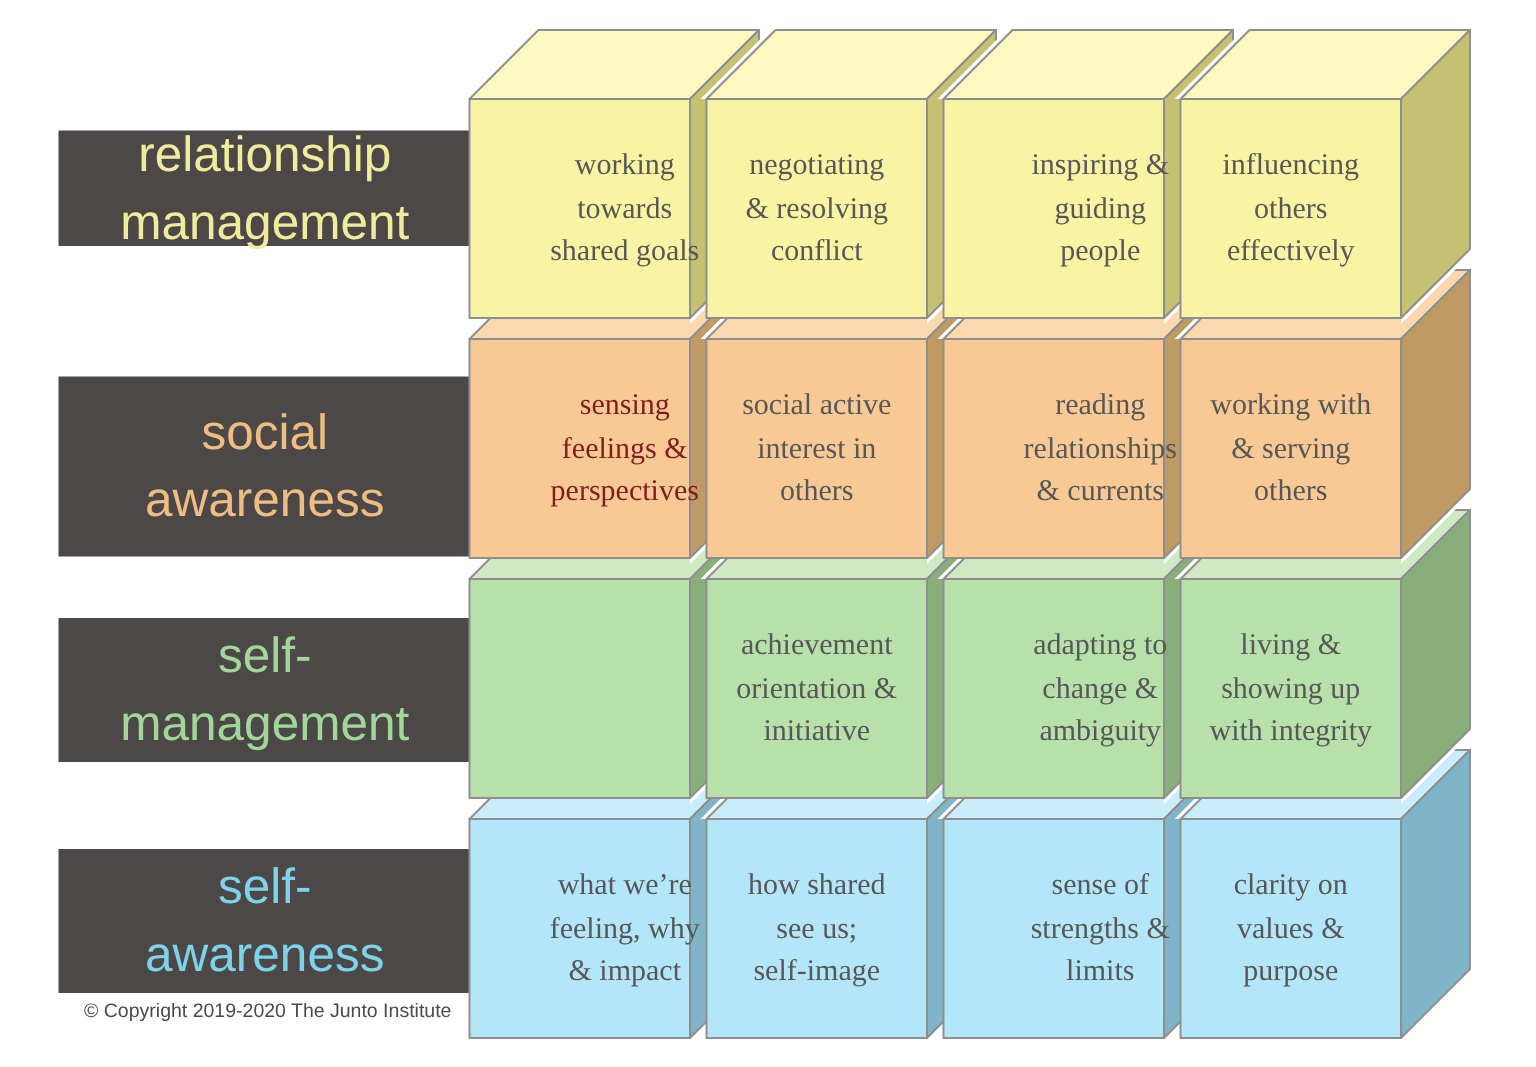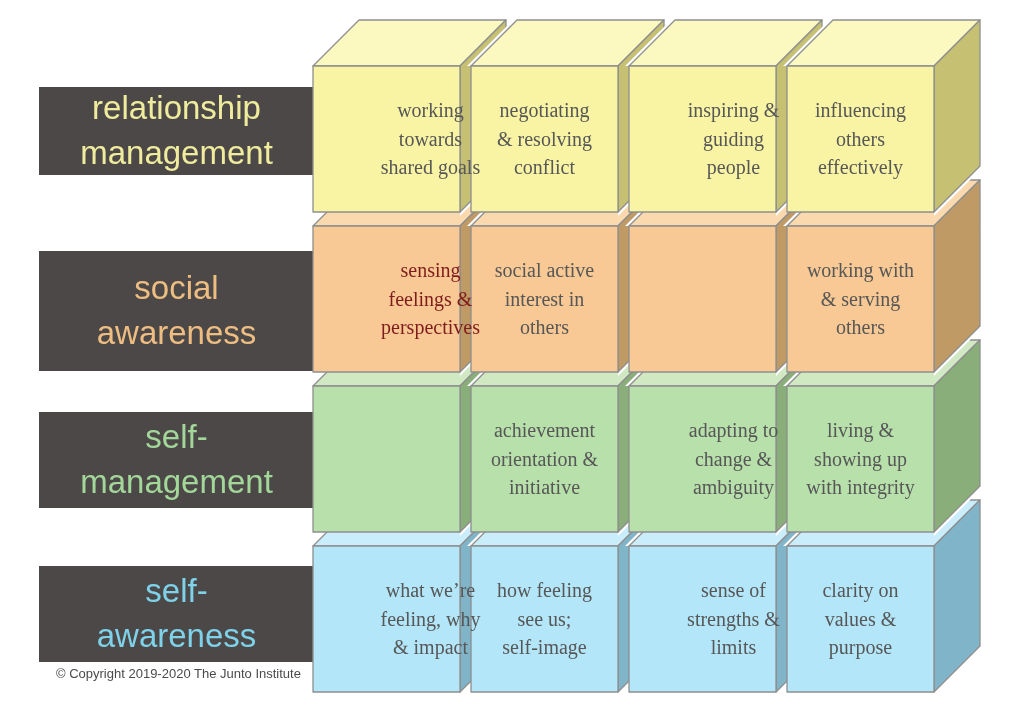--- a/index.html
+++ b/index.html
@@ -7,32 +7,32 @@
     position:relative;width:1024px;height:711px;background:#ffffff;
     overflow:hidden;font-family:"Liberation Sans",sans-serif;
   }
   #cubes-svg{position:absolute;left:0;top:0;z-index:10;}
   .rowlabel{
     position:absolute;left:39px;width:275px;z-index:5;
     display:flex;align-items:center;justify-content:center;
     text-align:center;font-family:"Liberation Sans",sans-serif;
     font-weight:300;font-size:33px;line-height:1.36;white-space:pre-line;
   }
-  .lb0{top:87px;height:88px;}
+  .lb0{top:87px;height:77px;}
   .lb1{top:251px;height:120px;}
   .lb2{top:412px;height:96px;}
   .lb3{top:566px;height:96px;}
   .ct{
     position:absolute;width:147px;height:146px;z-index:50;
     display:flex;align-items:center;justify-content:center;
     text-align:center;font-family:"Liberation Serif",serif;
     font-size:20px;line-height:1.42;white-space:pre-line;
   }
   .r0{top:66px;}  .r1{top:226px;} .r2{top:386px;} .r3{top:546px;}
-  .k0{left:313px;padding-left:44px;}.k1{left:471px;}.k2{left:660px;}.k3{left:787px;}
+  .k0{left:299px;padding-left:44px;}.k1{left:471px;}.k2{left:660px;}.k3{left:787px;}
   .copyright{
     position:absolute;left:56px;top:666px;z-index:5;
     font-family:"Liberation Sans",sans-serif;font-size:13px;color:#4a4a4a;
   }
 </style>
 </head>
 <body>
 
 <div class="stage" style="background: rgb(255, 255, 255);">
 
@@ -164,38 +164,41 @@
   <div class="ct r0 k3" style="color: rgb(87, 87, 87);">influencing
 others
 effectively</div>
 
   <div class="ct r1 k0" style="color: #7f1d1d;">sensing
 feelings &amp;
 perspectives</div>
   <div class="ct r1 k1" style="color: rgb(87, 87, 87);">social active
 interest in
 others</div>
+  <div class="ct r1 k2" style="color: rgb(87, 87, 87);">reading
+relationships
+&amp; currents</div>
   <div class="ct r1 k3" style="color: rgb(87, 87, 87);">working with
 &amp; serving
 others</div>
 
   <div class="ct r2 k1" style="color: rgb(87, 87, 87);">achievement
 orientation &amp;
 initiative</div>
   <div class="ct r2 k2" style="color: rgb(87, 87, 87);">adapting to
 change &amp;
 ambiguity</div>
   <div class="ct r2 k3" style="color: rgb(87, 87, 87);">living &amp;
 showing up
 with integrity</div>
 
   <div class="ct r3 k0" style="color: rgb(87, 87, 87); border-radius: 10px;">what we’re
 feeling, why
 &amp; impact</div>
-  <div class="ct r3 k1" style="color: rgb(87, 87, 87);">how feeling
+  <div class="ct r3 k1" style="color: rgb(87, 87, 87);">how shared
 see us;
 self-image</div>
   <div class="ct r3 k2" style="color: rgb(87, 87, 87);">sense of
 strengths &amp;
 limits</div>
   <div class="ct r3 k3" style="color: rgb(87, 87, 87);">clarity on
 values &amp;
 purpose</div>
 
   <div class="copyright">© Copyright 2019-2020 The Junto Institute</div>

